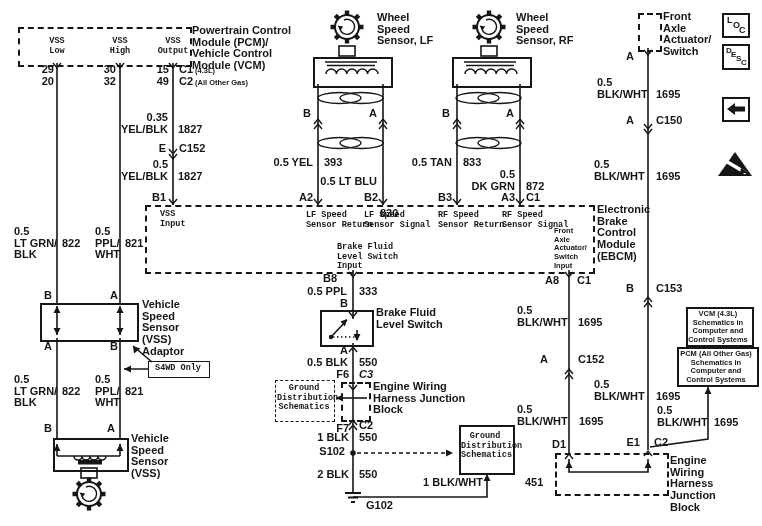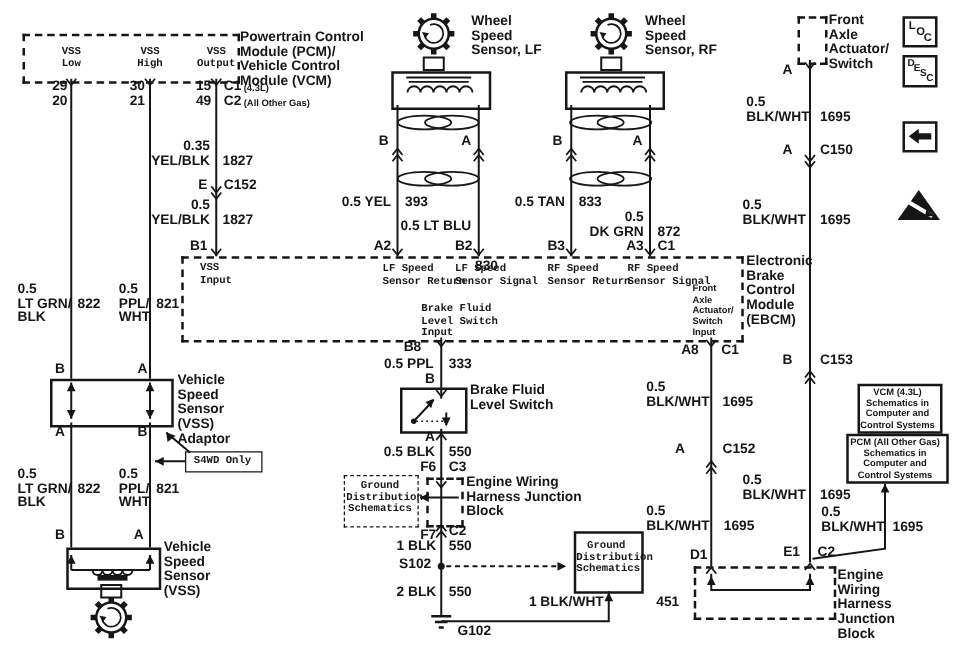--- a/index.html
+++ b/index.html
@@ -175,21 +175,21 @@
 Module (VCM)</div>
   <div class="lbl sm ctr" style="left:40px;top:37px;width:34px;">VSS
 Low</div>
   <div class="lbl sm ctr" style="left:103px;top:37px;width:34px;">VSS
 High</div>
   <div class="lbl sm ctr" style="left:156px;top:37px;width:34px;">VSS
 Output</div>
   <div class="lbl ra" style="left:30px;top:64px;width:24px;">29</div>
   <div class="lbl ra" style="left:30px;top:76px;width:24px;">20</div>
   <div class="lbl ra" style="left:92px;top:64px;width:24px;">30</div>
-  <div class="lbl ra" style="left:92px;top:76px;width:24px;">21</div>
+  <div class="lbl ra" style="left:92px;top:76px;width:24px;">32</div>
   <div class="lbl ra" style="left:145px;top:64px;width:24px;">15</div>
   <div class="lbl ra" style="left:145px;top:76px;width:24px;">49</div>
   <div class="lbl" style="left:179px;top:64px;">C1</div>
   <div class="lbl xs" style="left:195px;top:67px;">(4.3L)</div>
   <div class="lbl" style="left:179px;top:76px;">C2</div>
   <div class="lbl xs" style="left:195px;top:79px;">(All Other Gas)</div>
 
   <div class="lbl ra" style="left:110px;top:112px;width:58px;">0.35
 YEL/BLK</div>
   <div class="lbl" style="left:178px;top:124px;">1827</div>
@@ -291,21 +291,21 @@
 
   <div class="lbl ra" style="left:302px;top:286px;width:45px;">0.5 PPL</div>
   <div class="lbl" style="left:359px;top:286px;">333</div>
   <div class="lbl ra" style="left:330px;top:298px;width:18px;">B</div>
   <div class="lbl" style="left:376px;top:307px;">Brake Fluid
 Level Switch</div>
   <div class="lbl ra" style="left:330px;top:345px;width:18px;">A</div>
   <div class="lbl ra" style="left:300px;top:357px;width:48px;">0.5 BLK</div>
   <div class="lbl" style="left:359px;top:357px;">550</div>
   <div class="lbl ra" style="left:325px;top:369px;width:24px;">F6</div>
-  <div class="lbl" style="left:359px;top:369px;">C3</div>
+  <div class="lbl" style="left:359px;top:369px;font-style:italic;">C3</div>
   <div class="lbl sm ctr" style="left:277px;top:384px;width:54px;">Ground
 Distribution
 Schematics</div>
   <div class="lbl" style="left:373px;top:381px;">Engine Wiring
 Harness Junction
 Block</div>
   <div class="lbl ra" style="left:325px;top:423px;width:24px;">F7</div>
   <div class="lbl" style="left:359px;top:420px;">C2</div>
   <div class="lbl ra" style="left:311px;top:432px;width:38px;">1 BLK</div>
   <div class="lbl" style="left:359px;top:432px;">550</div>

